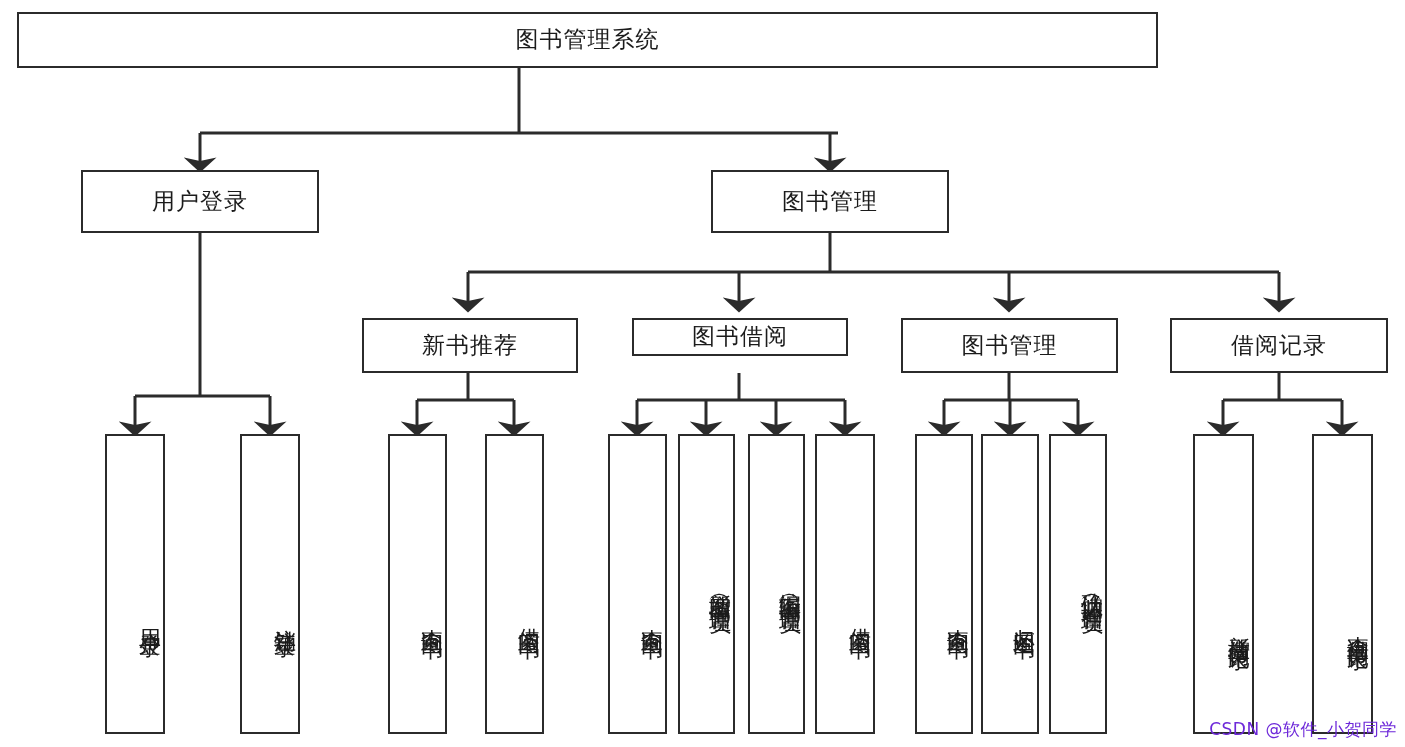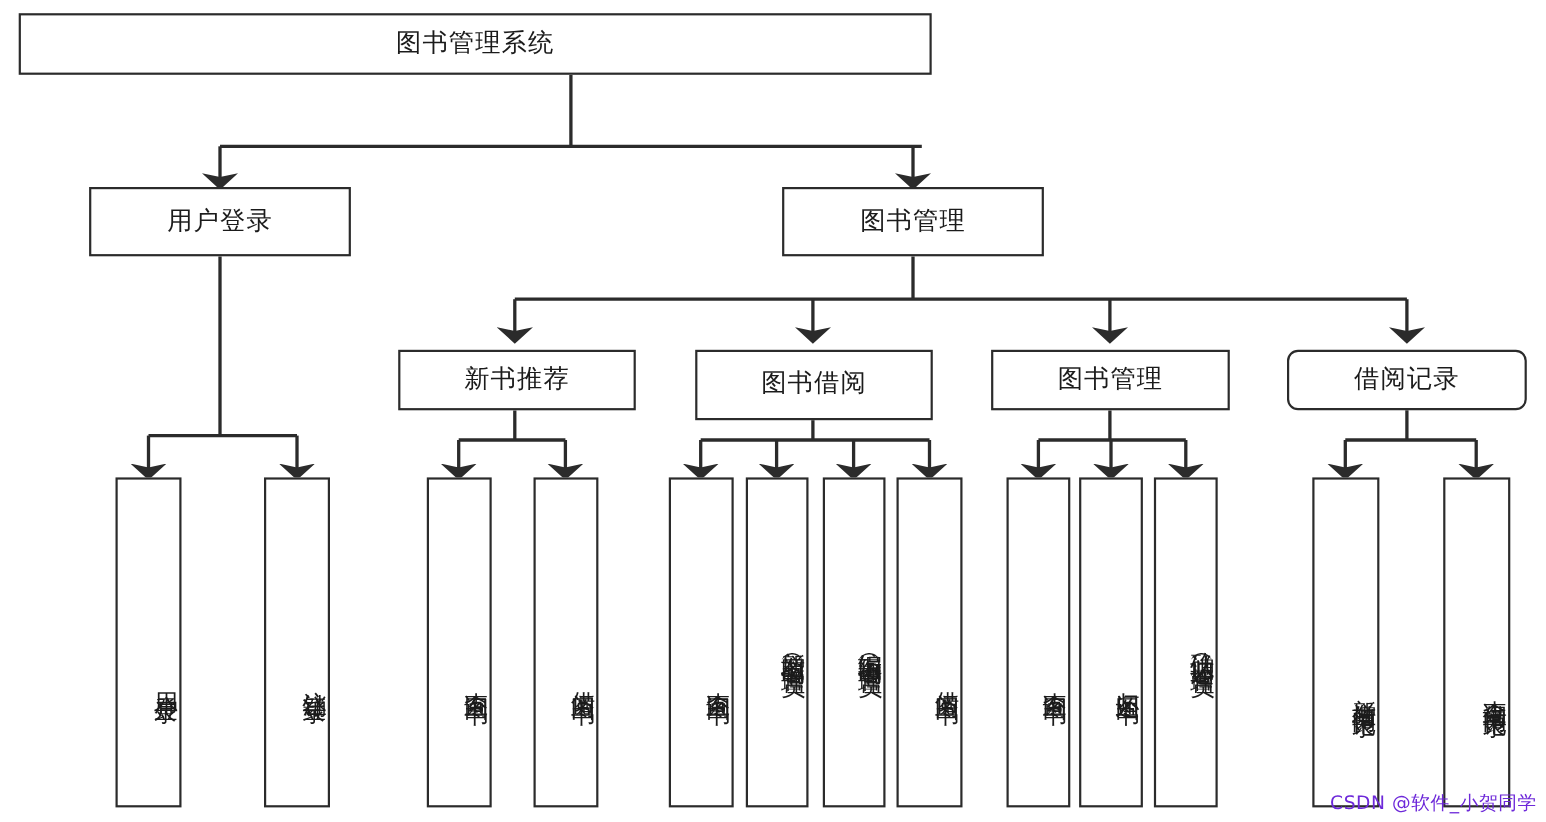--- a/index.html
+++ b/index.html
@@ -124,41 +124,41 @@
       <path d="M1010,400 L1010,428" marker-end="url(#arrow)"></path>
       <path d="M1078,400 L1078,428" marker-end="url(#arrow)"></path>
 
       <path d="M1279,373 L1279,400"></path>
       <path d="M1223,400 L1342,400"></path>
       <path d="M1223,400 L1223,428" marker-end="url(#arrow)"></path>
       <path d="M1342,400 L1342,428" marker-end="url(#arrow)"></path>
     </g>
   </svg>
 
-  <div class="node horizontal" style="left:17px; top:12px; width:830px; height:56px;">
+  <div class="node horizontal" style="left:17px; top:12px; width:1141px; height:56px;">
     <span>图书管理系统</span>
   </div>
 
   <div class="node horizontal" style="left:81px; top:170px; width:238px; height:63px;">
     <span>用户登录</span>
   </div>
   <div class="node horizontal" style="left:362px; top:318px; width:216px; height:55px;">
     <span>新书推荐</span>
   </div>
 
   <div class="node horizontal" style="left:711px; top:170px; width:238px; height:63px;">
     <span>图书管理</span>
   </div>
-  <div class="node horizontal" style="left:632px; top:318px; width:216px; height:64px;font-family:Liberation Mono, monospace;">
+  <div class="node horizontal" style="left:632px; top:318px; width:216px; height:38px;">
     <span>图书借阅</span>
   </div>
   <div class="node horizontal" style="left:901px; top:318px; width:217px; height:55px;">
     <span>图书管理</span>
   </div>
-  <div class="node horizontal" style="left:1170px; top:318px; width:218px; height:55px;border-radius:10px;">
+  <div class="node horizontal" style="left:1170px; top:318px; width:218px; height:55px;">
     <span>借阅记录</span>
   </div>
 
   <div class="node vertical mid" style="left:105px; top:434px; width:60px; height:300px;">
     <span class="vtext">用户登录</span>
   </div>
   <div class="node vertical mid" style="left:240px; top:434px; width:60px; height:300px;">
     <span class="vtext">注销登录</span>
   </div>
 

